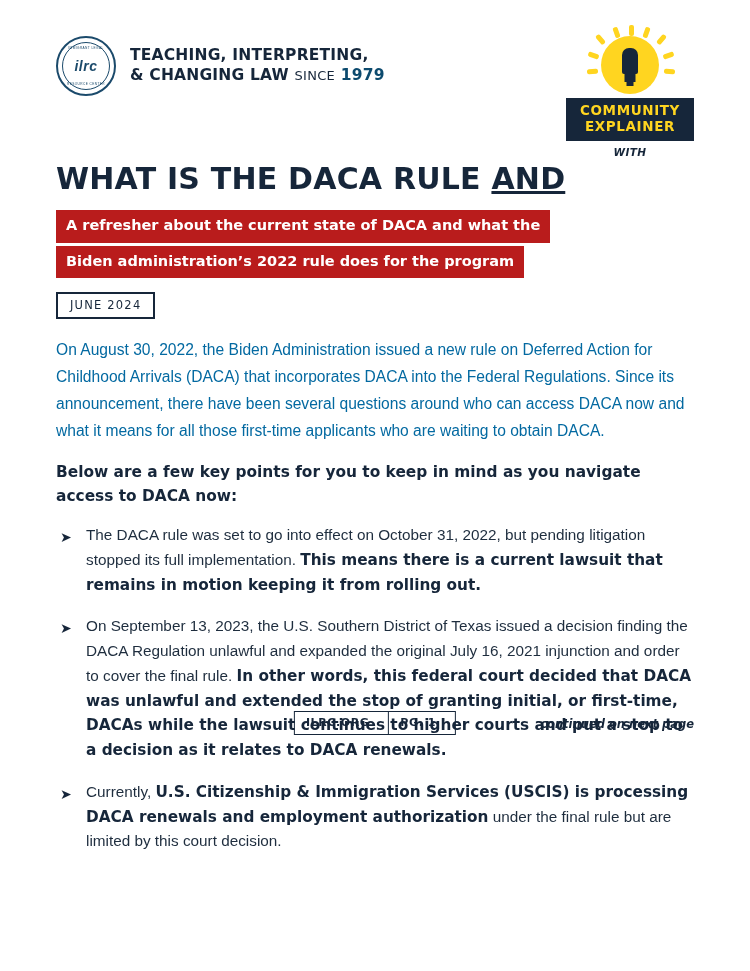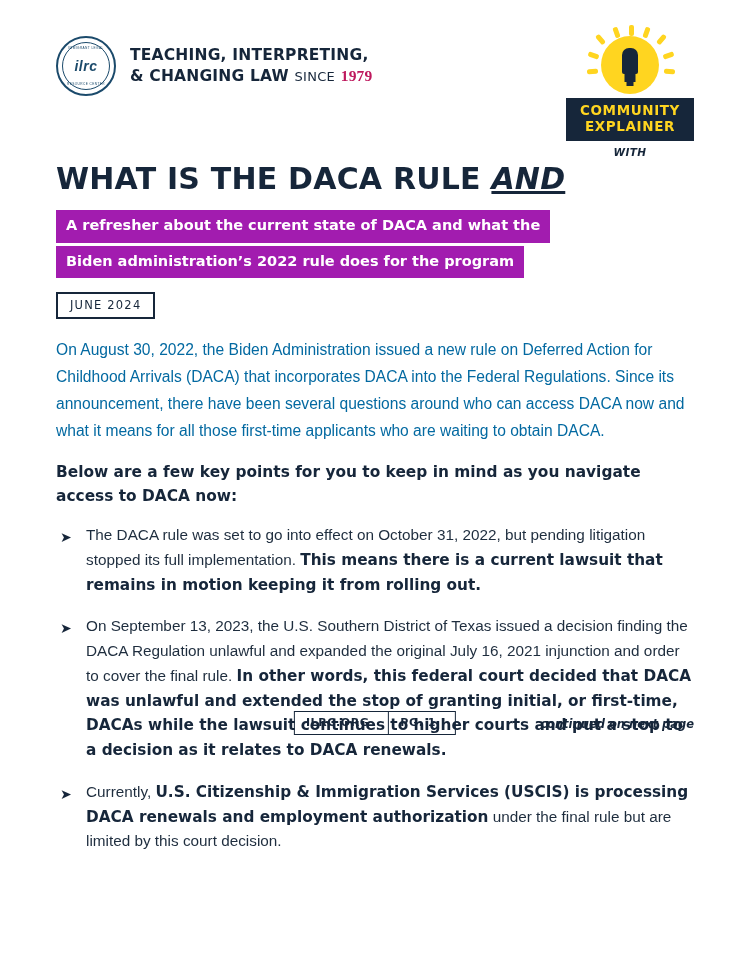--- a/index.html
+++ b/index.html
@@ -79,23 +79,22 @@
     letter-spacing: 0.2px;
     color: #16263a;
     text-transform: uppercase;
   }
   .tagline .since {
     font-weight: normal;
     font-size: 13px;
     letter-spacing: 0.3px;
   }
   .tagline .year {
-    color: #be185d;
-    font-weight: bold;
-    font-family: Liberation Serif, serif;
+    color: #0c4a6e;
+    font-weight: bold;
   }
 
   
   .header-right {
     width: 128px;
     text-align: center;
     padding-top: 2px;
   }
   .bulb-wrap {
     position: relative;
@@ -222,25 +221,25 @@
   h1 {
     margin: 0;
     font-family: "DejaVu Sans", sans-serif;
     font-weight: bold;
     font-size: 30px;
     line-height: 1.28;
     letter-spacing: 0.2px;
     color: #16263a;
     text-transform: uppercase;
   }
-  h1 .underline { text-decoration: underline; font-style: italic; }
+  h1 .underline { text-decoration: underline; }
   h1 .line2 { color: #1b3d63; }
 
   .subtitle-bar {
-    background: #a21caf;
+    background: #b91c1c;
     color: #ffffff;
     font-family: "DejaVu Sans", sans-serif;
     font-weight: bold;
     font-size: 14.5px;
     line-height: 1.2;
     padding: 7px 10px 8px 10px;
     display: inline-block;
     margin-top: 12px;
   }
   .subtitle-bar.second {

